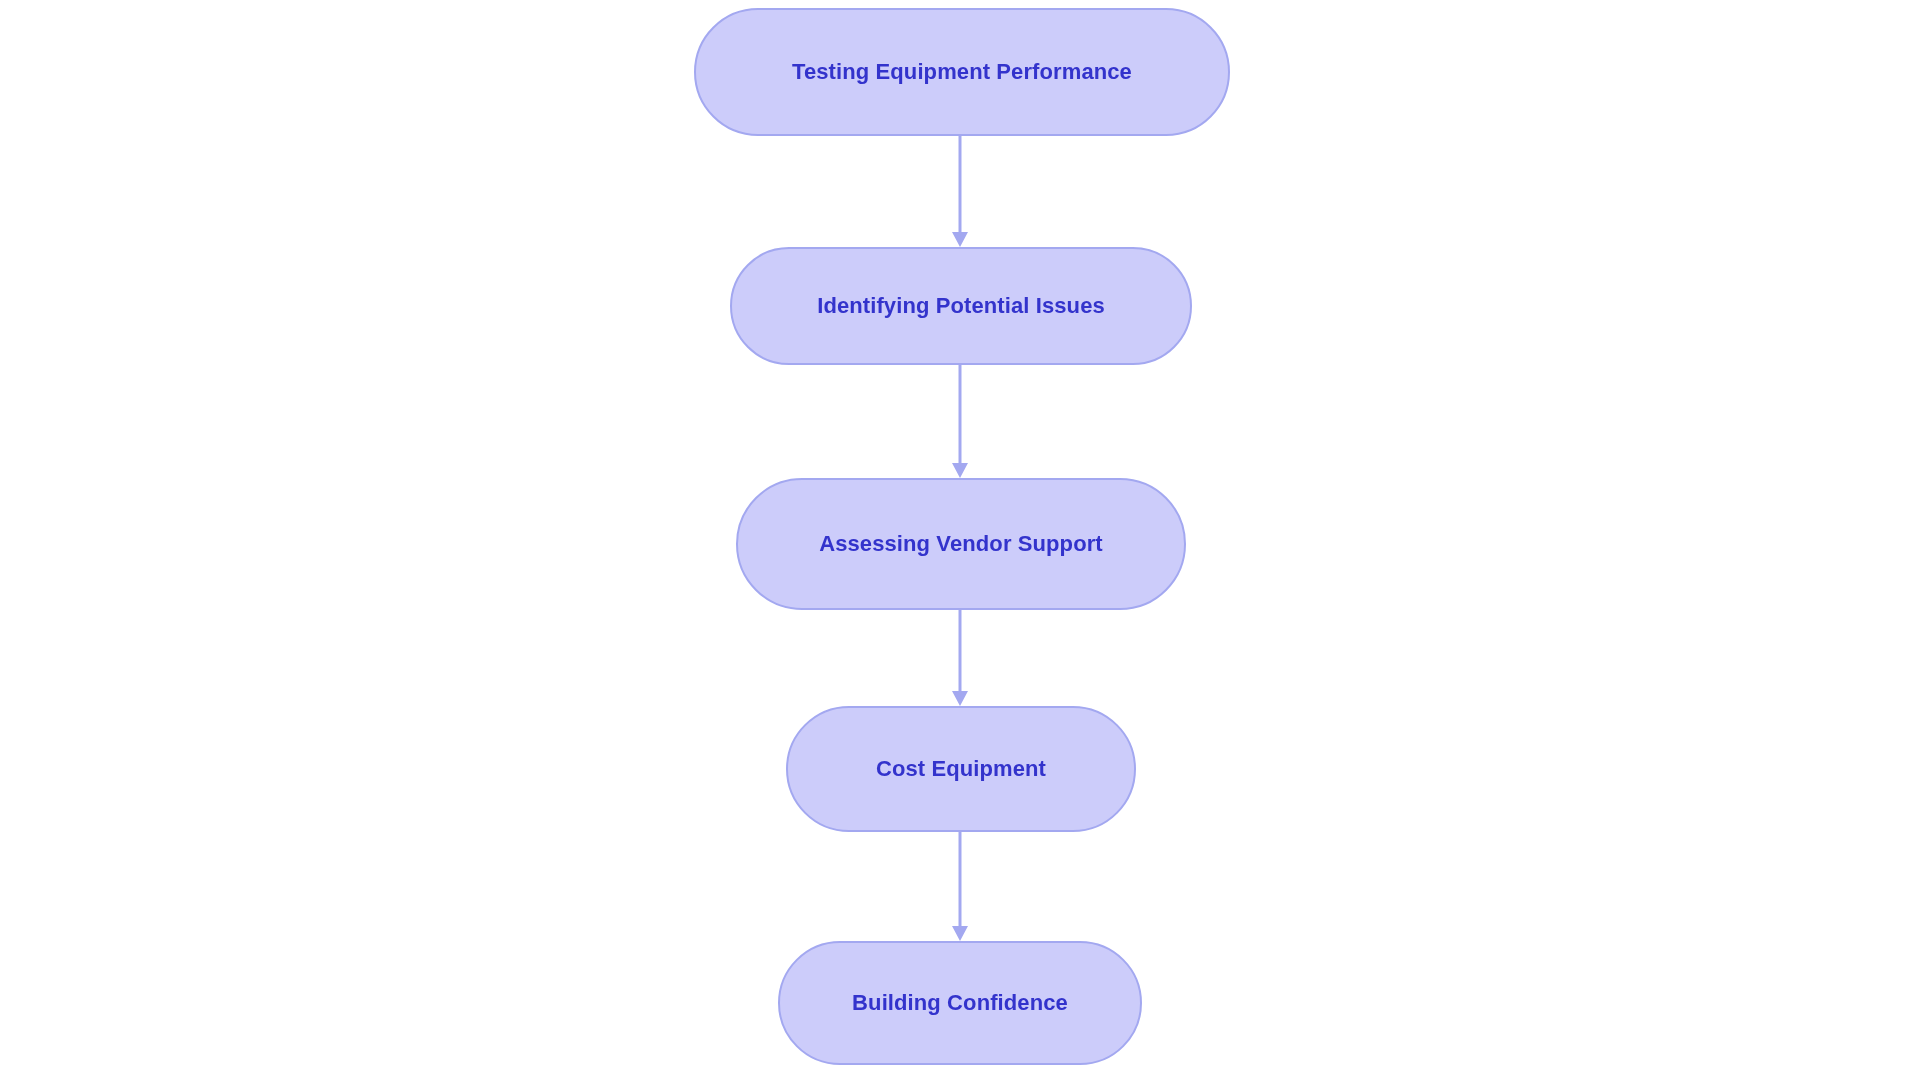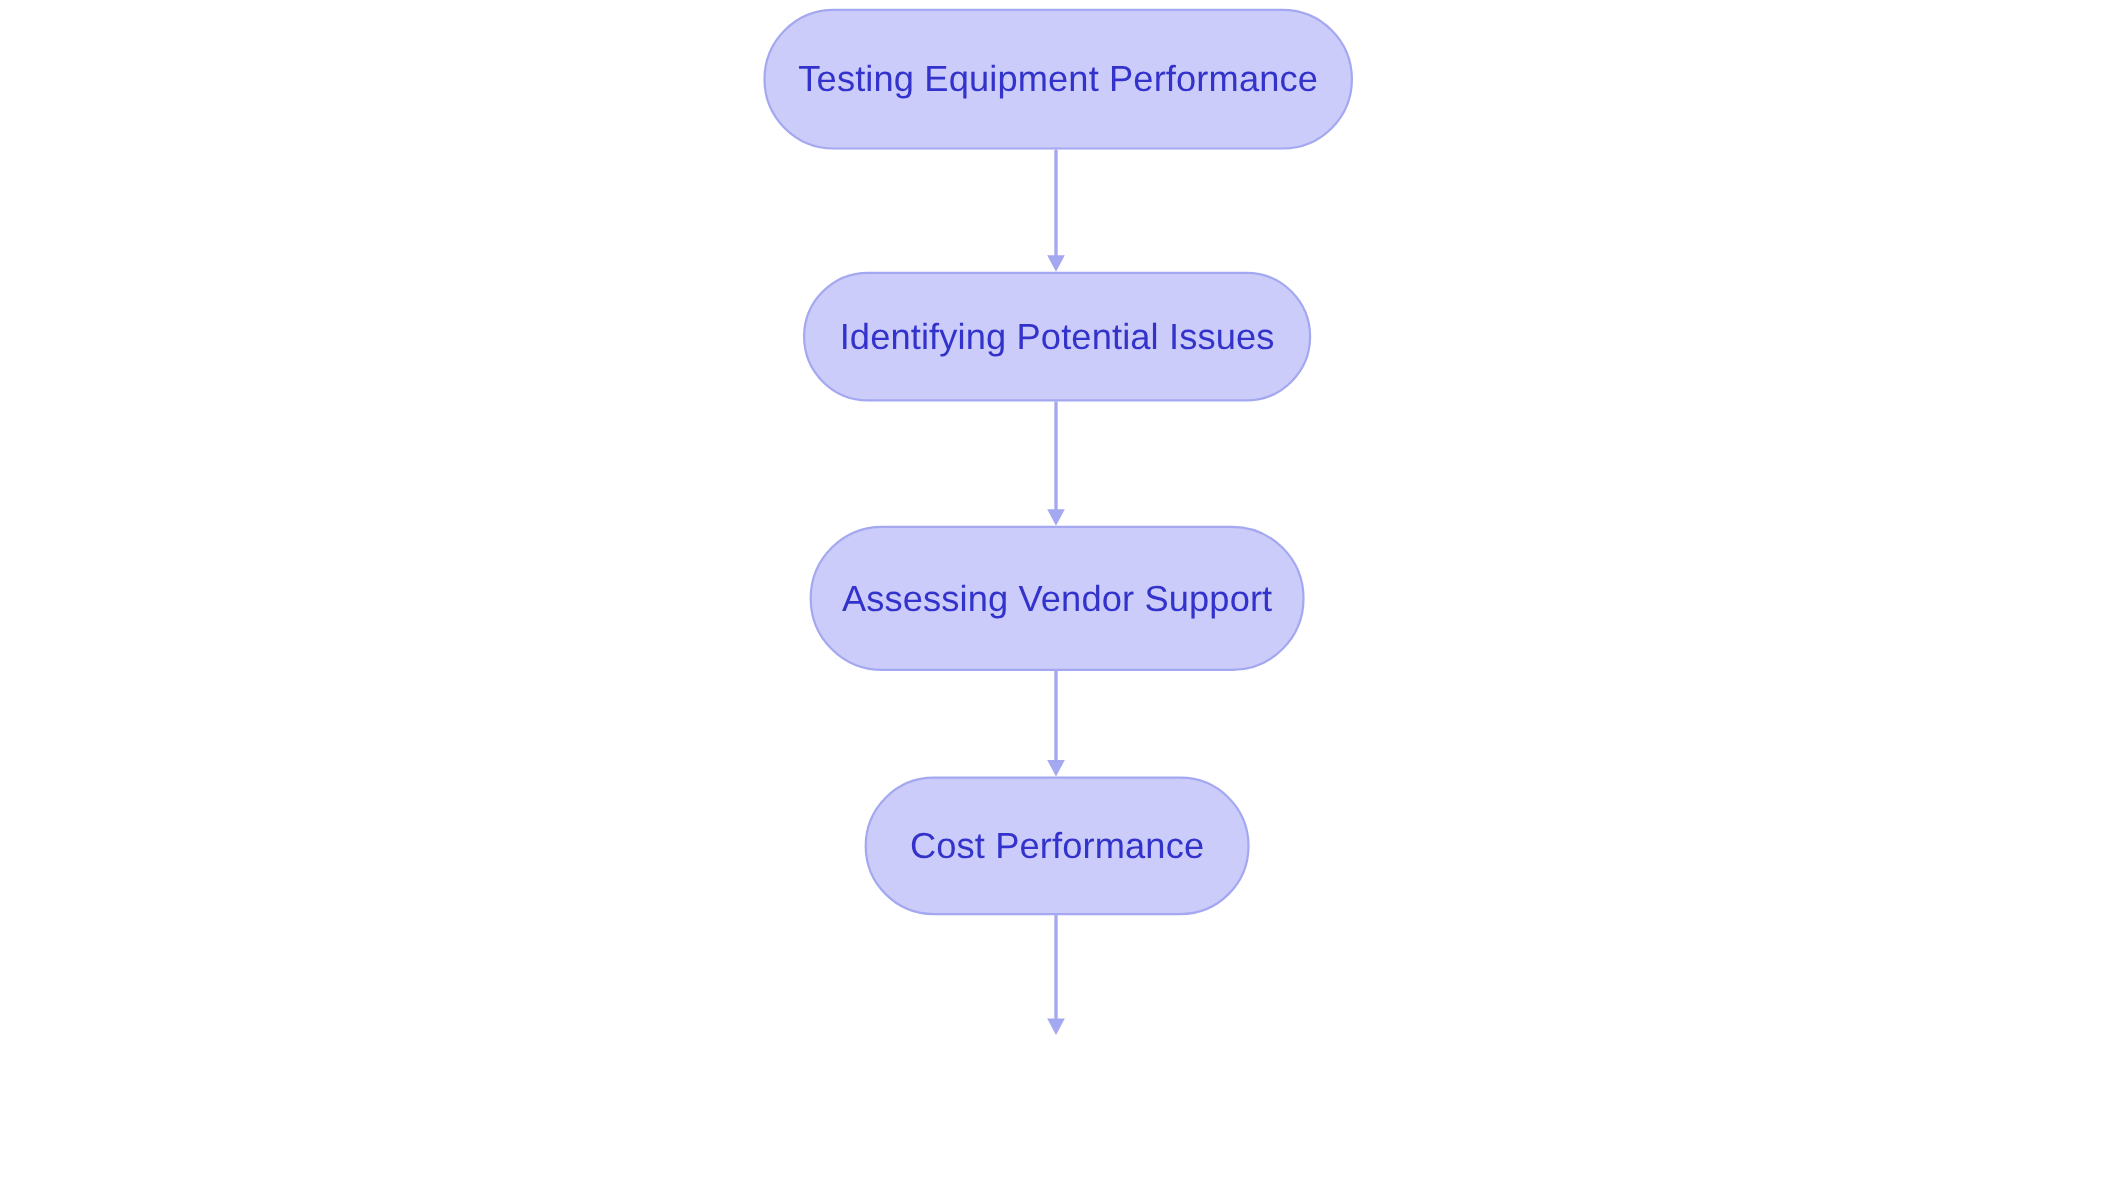--- a/index.html
+++ b/index.html
@@ -50,22 +50,22 @@
     background: #ccccfa;
     border: 2px solid #a3a8f0;
     border-radius: 9999px;
     text-align: center;
   }
 
   .flow-node-label {
     display: block;
     color: #3333cc;
     font-family: "Liberation Sans", sans-serif;
-    font-size: 33px;
-    font-weight: 400;
+    font-size: 22px;
+    font-weight: 700;
     line-height: 1.15;
     letter-spacing: 0.1px;
     white-space: nowrap;
     user-select: none;
   }
 </style>
 </head>
 <body>
 
 <div id="flow-root">
@@ -97,18 +97,21 @@
 
     <div class="flow-node" style="left:730px; top:247px; width:462px; height:118px;text-align:center;">
       <span class="flow-node-label">Identifying Potential Issues</span>
     </div>
 
     <div class="flow-node" style="left:736px; top:478px; width:450px; height:132px;">
       <span class="flow-node-label">Assessing Vendor Support</span>
     </div>
 
     <div class="flow-node" style="left:786px; top:706px; width:350px; height:126px;">
-      <span class="flow-node-label">Cost Performance</span>
+      <span class="flow-node-label">Cost Equipment</span>
     </div>
 
+    <div class="flow-node" style="left:778px; top:941px; width:364px; height:124px;">
+      <span class="flow-node-label">Building Confidence</span>
+    </div>
 
   </div>
 </div>
 
 </body></html>

